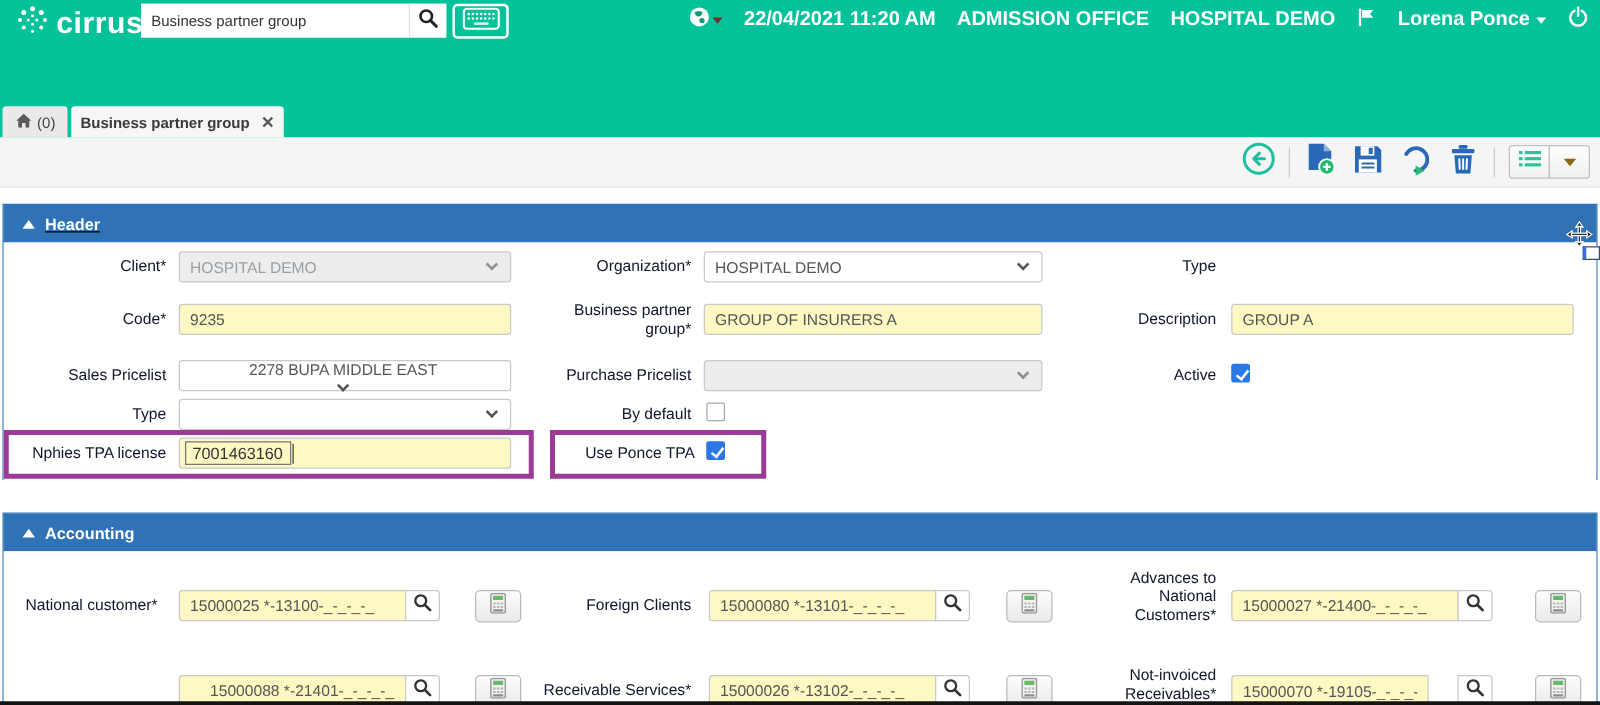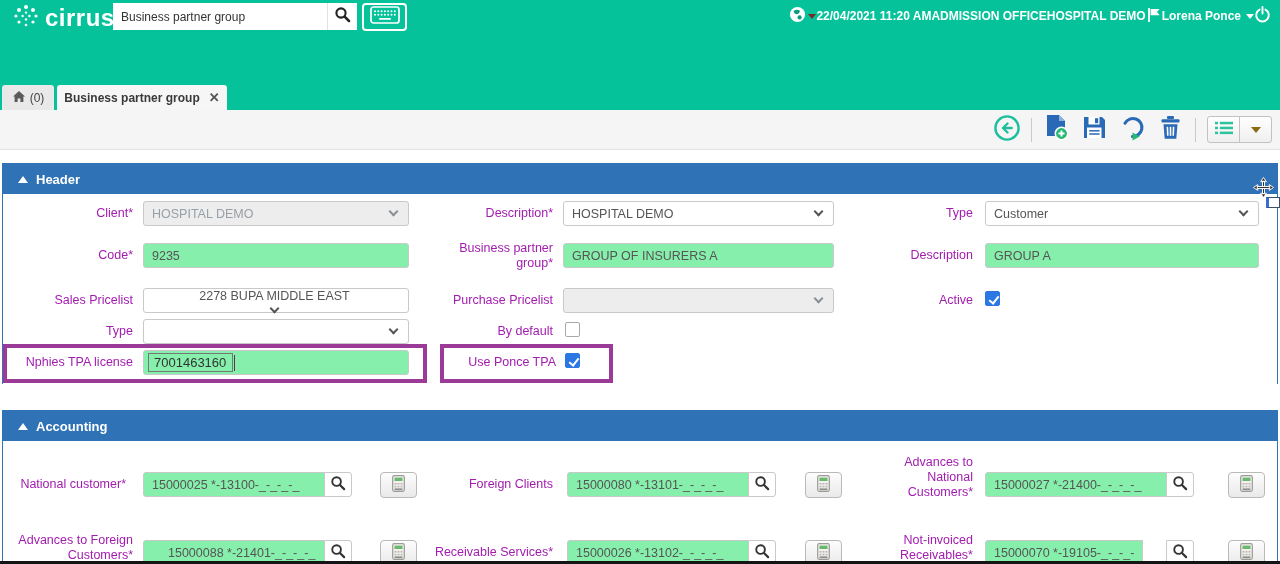--- a/index.html
+++ b/index.html
@@ -8,21 +8,21 @@
   .screen { position:relative; width:1280px; height:564px; overflow:hidden; background:#fff; }
 
   
   .topbar { position:absolute; top:0; left:0; width:100%; height:110px; background:#06C29B; }
   .logo { position:absolute; left:13px; top:3px; display:flex; align-items:center; gap:6px; color:#fff; }
   .logo-text { font-size:24px; font-weight:bold; letter-spacing:.5px; }
   .search-wrap { position:absolute; left:113px; top:3px; height:27px; display:flex; background:#fff; }
   .search-input { width:214px; height:27px; border:none; outline:none; padding:0 8px; font-size:12px; color:#333; font-family:inherit; }
   .search-btn { width:30px; height:27px; background:#fff; border-left:1px solid #e2e2e2; display:flex; align-items:center; justify-content:center; cursor:pointer; }
   .kbd-btn { position:absolute; left:362px; top:3px; width:45px; height:28px; border:2px solid #fff; border-radius:4px; display:flex; align-items:center; justify-content:center; cursor:pointer; }
-  .right-cluster { position:absolute; right:9px; top:6px; height:20px; display:flex; align-items:center; gap:0; color:#fff; font-size:12px; font-weight:bold; white-space:nowrap; }
+  .right-cluster { position:absolute; right:9px; top:6px; height:20px; display:flex; align-items:center; gap:17px; color:#fff; font-size:16px; font-weight:bold; white-space:nowrap; }
   .globe-wrap { display:flex; align-items:center; gap:2px; cursor:pointer; }
   .caret-dark { width:0; height:0; border-left:4px solid transparent; border-right:4px solid transparent; border-top:5px solid #7b2a2a; }
   .caret-white { width:0; height:0; border-left:4px solid transparent; border-right:4px solid transparent; border-top:5px solid #fff; margin-left:5px; }
   .user-wrap { display:flex; align-items:center; cursor:pointer; }
 
   
   .tab-home { position:absolute; left:2px; top:85px; width:52px; height:25px; background:#e9e9e9; border-radius:3px 3px 0 0; display:flex; align-items:center; justify-content:center; gap:4px; font-size:12px; color:#444; cursor:pointer; }
   .tab-active { position:absolute; left:57px; top:85px; width:170px; height:25px; background:#f6f6f6; border-radius:3px 3px 0 0; display:flex; align-items:center; justify-content:center; gap:9px; font-size:12px; font-weight:bold; color:#3a3a3a; cursor:pointer; }
   .tab-close { font-size:13px; font-weight:bold; color:#555; cursor:pointer; }
 
@@ -35,22 +35,22 @@
   .splitbtn.first { border-radius:3px 0 0 3px; }
   .splitbtn.last  { border-radius:0 3px 3px 0; margin-left:-1px; }
   .caret-gold { width:0; height:0; border-left:5px solid transparent; border-right:5px solid transparent; border-top:6px solid #8a6914; }
 
   
   .panel { position:absolute; left:2px; width:1276px; background:#fff; border:1px solid #2F72B6; }
   .phead { height:30px; background:#2F72B6; display:flex; align-items:center; gap:8px; padding-left:15px; color:#fff; font-size:13px; font-weight:bold; cursor:pointer; }
   .tri-up { width:0; height:0; border-left:5px solid transparent; border-right:5px solid transparent; border-bottom:7px solid #fff; }
   .pbody { position:relative; background:#fff; }
 
-  .lbl { position:absolute; font-size:12.5px; color:#a21caf; text-align:right; line-height:15px; }
-  .inp { position:absolute; height:25px; border:1px solid #c9c9c9; border-radius:3px; background:#86efac; color:#555; font-size:12.5px; padding:0 8px; font-family:inherit; outline:none; }
+  .lbl { position:absolute; font-size:12.5px; color:#0f172a; text-align:right; line-height:15px; }
+  .inp { position:absolute; height:25px; border:1px solid #c9c9c9; border-radius:3px; background:#fef9c3; color:#555; font-size:12.5px; padding:0 8px; font-family:inherit; outline:none; }
   .sel { position:absolute; height:25px; border:1px solid #c9c9c9; border-radius:3px; background:#fff; display:flex; align-items:center; justify-content:space-between; padding:0 11px 0 8px; font-size:12.5px; color:#555; cursor:pointer; }
   .vchev { width:7px; height:7px; border-right:2px solid #555; border-bottom:2px solid #555; transform:rotate(45deg); margin-top:-4px; flex:none; }
   .sel.dis { background:#ededee; color:#98a0a6; }
   .sel.dis .vchev { border-color:#8a9096; }
   .chk { position:absolute; width:15px; height:15px; border:1px solid #a9a9a9; border-radius:2px; background:#fff; cursor:pointer; }
   .chk.on { background:#2B77E4; border-color:#2B77E4; }
   .chk.on::after { content:""; position:absolute; left:4.5px; top:1.5px; width:4px; height:8px; border:solid #fff; border-width:0 2px 2px 0; transform:rotate(38deg); }
   .hl { position:absolute; border:4px solid #9B3B97; z-index:6; pointer-events:none; }
 
   .nph-wrap { display:flex; align-items:center; padding:0 4px; }
@@ -247,42 +247,38 @@
               </g>
             </svg>
         </span>
       </div>
       <div class="splitbtn last">
         <span class="caret-gold"></span>
       </div>
     </div>
   </div>
 
-  <div class="panel" style="top:163px; height:221px;">
+  <div class="panel" style="top:163px; height:221px;text-decoration:underline;">
     <div class="phead">
       <span class="tri-up"></span>
       <span>Header</span>
     </div>
     <div class="pbody" style="height:191px;">
 
       <div class="lbl" style="left:7px; top:12px; width:123px;">Client*</div>
       <div class="sel dis" style="left:140px; top:7px; width:266px;">
         <span>HOSPITAL DEMO</span>
           <span class="vchev"></span>
       </div>
-      <div class="lbl" style="left:442px; top:12px; width:108px;">Description*</div>
+      <div class="lbl" style="left:442px; top:12px; width:108px;">Organization*</div>
       <div class="sel" style="left:560px; top:7px; width:271px;">
         <span>HOSPITAL DEMO</span>
           <span class="vchev"></span>
       </div>
       <div class="lbl" style="left:850px; top:12px; width:120px;">Type</div>
-      <div class="sel" style="left:982px; top:7px; width:274px;">
-        <span>Customer</span>
-          <span class="vchev"></span>
-      </div>
 
       <div class="lbl" style="left:7px; top:54px; width:123px;">Code*</div>
       <input class="inp" style="left: 140px; top: 49px; width: 266px;" value="9235">
       <div class="lbl" style="left:442px; top:47px; width:108px;">Business partner group*</div>
       <input class="inp" style="left: 560px; top: 49px; width: 271px;" value="GROUP OF INSURERS A">
       <div class="lbl" style="left:850px; top:54px; width:120px;">Description</div>
       <input class="inp" style="left: 982px; top: 49px; width: 274px;" value="GROUP A">
 
       <div class="lbl" style="left:7px; top:99px; width:123px;">Sales Pricelist</div>
       <div class="sel" style="left:140px; top:94px; width:266px;flex-direction:column;">
@@ -390,21 +386,20 @@
                 <rect x="5.5" y="8" width="2" height="1.6"></rect>
                 <rect x="8.5" y="8" width="2" height="1.6"></rect>
                 <rect x="2.5" y="10.8" width="2" height="1.6"></rect>
                 <rect x="5.5" y="10.8" width="2" height="1.6"></rect>
                 <rect x="8.5" y="10.8" width="2" height="1.6"></rect>
               </g>
               <rect x="2.5" y="13.4" width="8" height="1.8" fill="#8c8c8a"></rect>
             </svg></span>
         </div>
 
-      <div class="lbl" style="left:7px; top:92px; width:123px;">Advances to Foreign Customers*</div>
       <input class="inp" style="left: 140px; top: 99px; width: 182px; border-radius: 3px 0px 0px 3px; padding-left: 24px;" value="15000088 *-21401-_-_-_-_">
       <div class="sbtn" style="left:321px; top:99px;">
           <span><svg width="16" height="16" viewBox="0 0 17 17">
               <circle cx="7" cy="7" r="4.6" fill="none" stroke="#333" stroke-width="2"></circle>
               <line x1="10.6" y1="10.6" x2="15" y2="15" stroke="#333" stroke-width="2.3" stroke-linecap="round"></line>
             </svg></span>
         </div>
       <div class="cbtn" style="left:377px; top:99px;">
           <span><svg width="13" height="17" viewBox="0 0 13 17">
               <rect x="0.7" y="0.7" width="11.6" height="15.6" rx="1.5" fill="#f2f1ee" stroke="#9a9a98" stroke-width="1.2"></rect>

